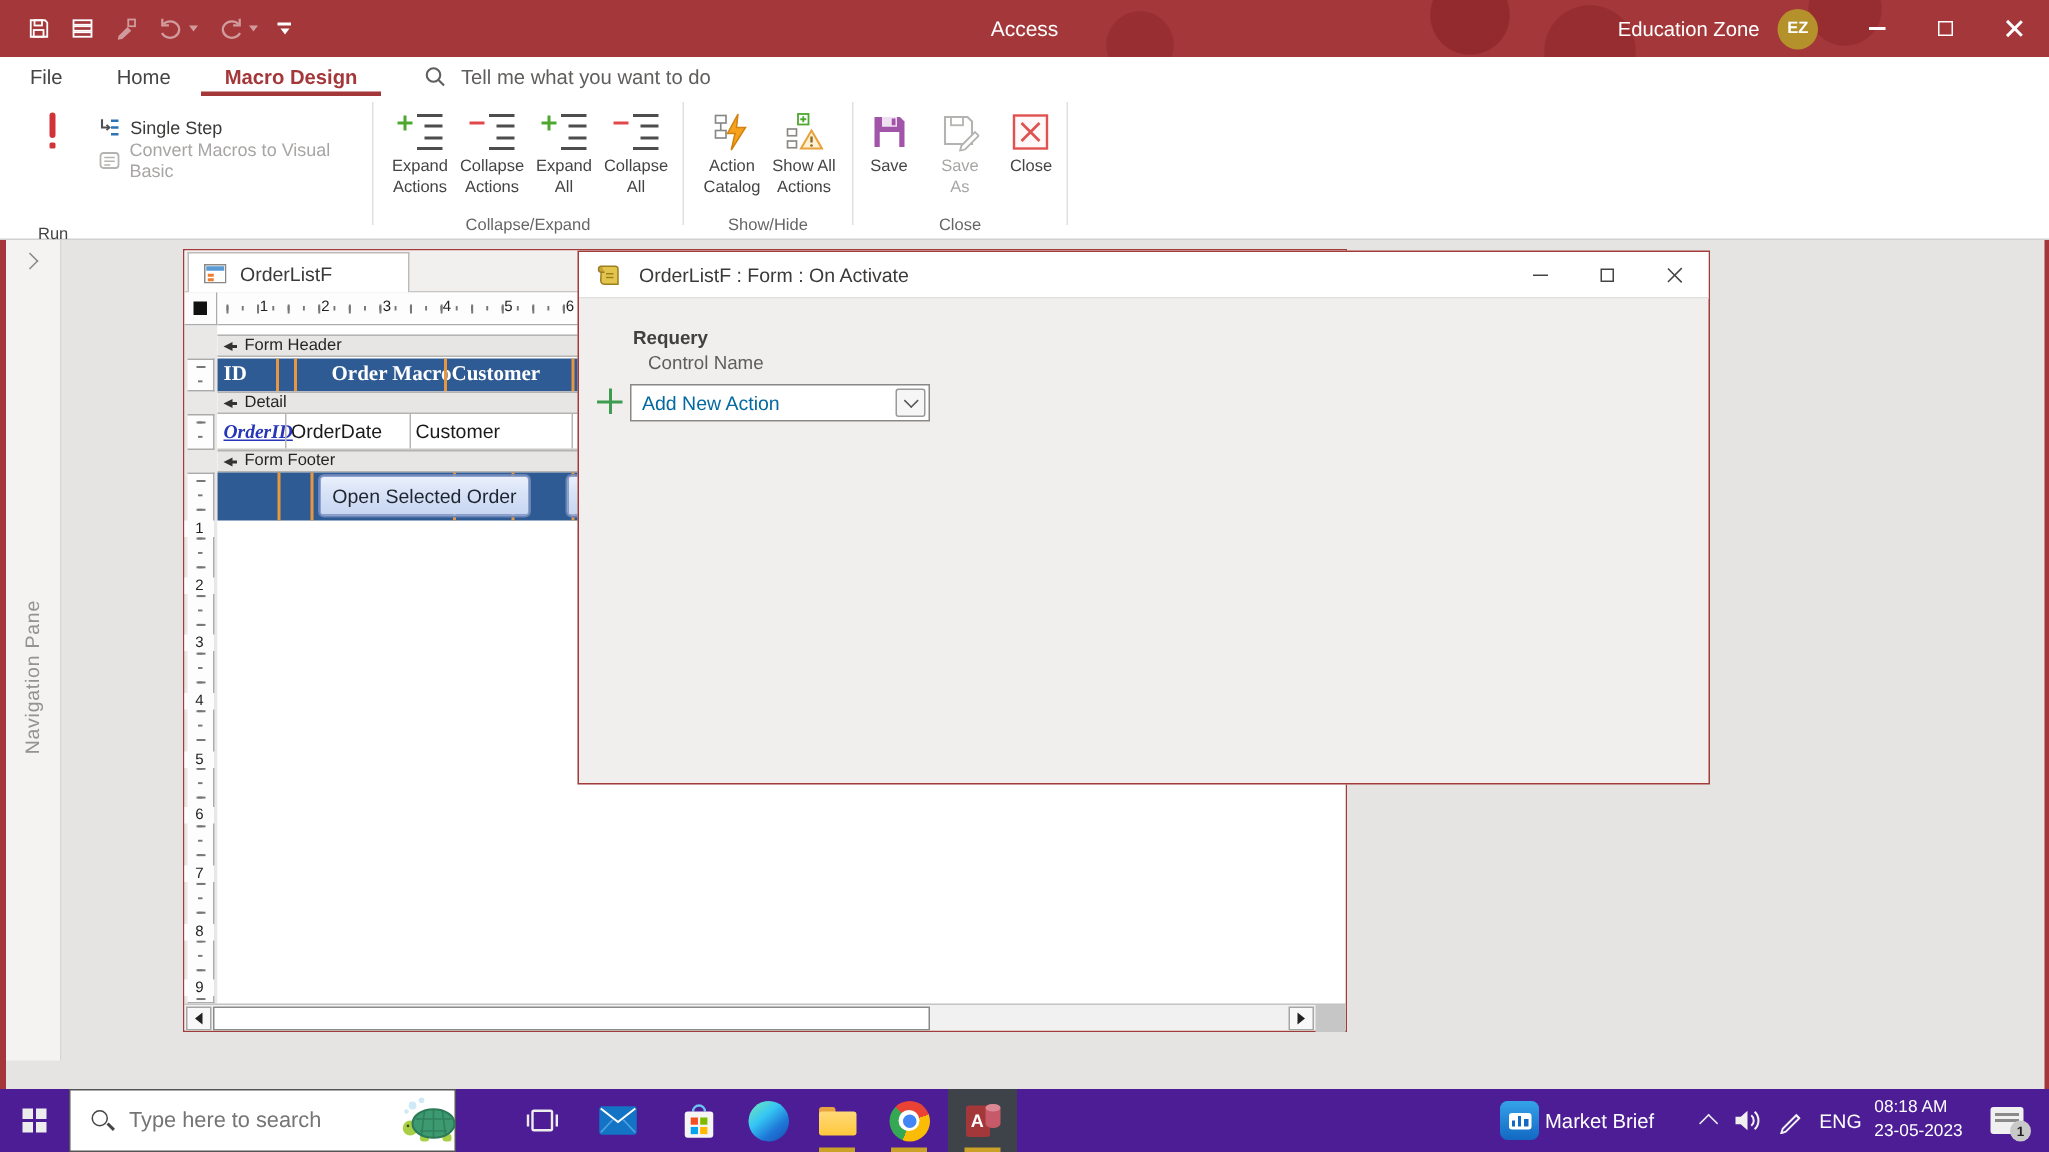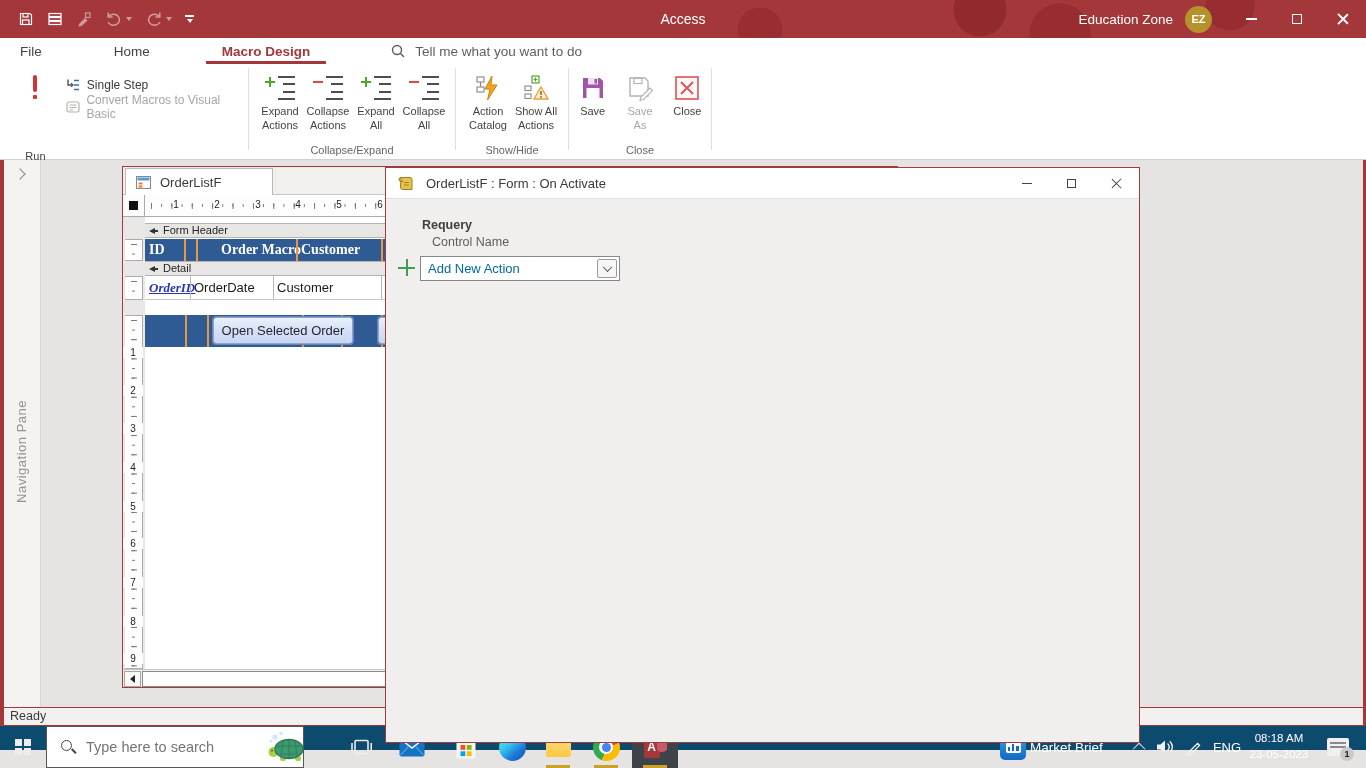--- a/index.html
+++ b/index.html
@@ -24,21 +24,21 @@
   .account-name { font-size:13.5px; margin-right:12px; }
   .avatar { width:27px; height:27px; border-radius:50%; background:#B5912C; color:#fff; font-size:11px; font-weight:bold; display:flex; align-items:center; justify-content:center; margin-right:16px; }
   .wbtn { width:46px; height:38px; display:flex; align-items:center; justify-content:center; cursor:default; }
   .wbtn .bar { width:11px; height:1.5px; background:#fff; }
   .wbtn .box { width:10px; height:10px; border:1.5px solid #fff; }
   .xglyph { position:relative; width:12px; height:12px; }
   .xglyph::before,.xglyph::after { content:""; position:absolute; left:5px; top:-1px; width:1.6px; height:14px; background:#fff; }
   .xglyph::before { transform:rotate(45deg); } .xglyph::after { transform:rotate(-45deg); }
 
   
-  .tabrow { position:absolute; left:0; top:38px; width:1366px; height:26px; background:#fff; display:flex; align-items:flex-end;gap:36px; }
+  .tabrow { position:absolute; left:0; top:38px; width:1366px; height:26px; background:#fff; display:flex; align-items:flex-end; }
   .rtab { font-size:13.5px; color:#444; padding:4px 16px 5px 16px; margin-left:4px; }
   .rtab.active { color:#A4373A; font-weight:bold; border-bottom:3px solid #A4373A; padding-bottom:2px; }
   .tellme { display:flex; align-items:center; gap:9px; margin-left:28px; padding-bottom:5px; color:#605E5C; font-size:13.5px; }
 
   
   .ribbon { position:absolute; left:0; top:64px; width:1366px; height:96px; background:#fff; border-bottom:1px solid #D2D0CE; display:flex; }
   .rgroup { display:flex; flex-direction:column; height:95px; }
   .rg-body { display:flex; flex:1; align-items:flex-start; padding-top:6px; }
   .rg-label { text-align:center; font-size:11px; color:#666; padding-bottom:3px; }
   .rsep { width:1px; height:82px; background:#E1DFDD; margin-top:4px; }
@@ -101,21 +101,21 @@
   .orderid { font-family:"Liberation Serif", serif; font-weight:bold; font-style:italic; text-decoration:underline; color:#2636B8; }
   .ac-btn { position:absolute; background:linear-gradient(180deg,#EAF0FC 0%,#D7E2F6 45%,#C8D6F2 100%); border:1px solid #8FA3CC; box-shadow:0 0 0 1px #6B84B8; border-radius:3px; font-size:13px; color:#1F2430; display:flex; align-items:center; justify-content:center; overflow:hidden; }
   .hscroll { position:absolute; left:0; top:502px; width:774px; height:18px; background:#F1F1F1; border-top:1px solid #C6C4C2; }
   .sbtn { position:absolute; top:1px; width:17px; height:16px; background:#F8F8F8; border:1px solid #A6A6A6; display:flex; align-items:center; justify-content:center; }
   .tri-l { width:0; height:0; border-top:4px solid transparent; border-bottom:4px solid transparent; border-right:5px solid #222; }
   .tri-r { width:0; height:0; border-top:4px solid transparent; border-bottom:4px solid transparent; border-left:5px solid #222; }
   .sthumb { position:absolute; top:1px; left:19px; width:478px; height:16px; background:#FFFFFF; border:1px solid #8A8A8A; }
   .sfill { position:absolute; top:0; right:0; width:20px; height:18px; background:#C6C6C6; }
 
   
-  .macrowin { position:absolute; left:385px; top:7px; width:755px; height:576px; background:#F0EFED; border:1px solid #A23C3A; z-index:5; }
+  .macrowin { position:absolute; left:385px; top:7px; width:755px; height:356px; background:#F0EFED; border:1px solid #A23C3A; z-index:5; }
   .mw-title { position:absolute; left:0; top:0; width:753px; height:31px; background:#fff; border-bottom:1px solid #E1DFDD; display:flex; align-items:center; }
   .mw-title .ttl { font-size:13px; color:#3B3A39; margin-left:12px; }
   .mw-btns { position:absolute; right:0; top:0; height:31px; display:flex; }
   .mwbtn { width:45px; height:31px; display:flex; align-items:center; justify-content:center; }
   .mwbtn .bar { width:10px; height:1.4px; background:#444; }
   .mwbtn .box { width:9px; height:9px; border:1.4px solid #444; }
   .mw-x { position:relative; width:11px; height:11px; }
   .mw-x::before,.mw-x::after { content:""; position:absolute; left:5px; top:-1px; width:1.4px; height:13px; background:#444; }
   .mw-x::before { transform:rotate(45deg);} .mw-x::after { transform:rotate(-45deg);}
   .mb-action { position:absolute; left:36px; top:50px; font-size:12.5px; font-weight:bold; color:#404040; }
@@ -125,21 +125,21 @@
   .plus-green::after { content:""; position:absolute; left:8px; top:0; width:1.6px; height:17px; background:#3E9B4F; }
   .combo { position:absolute; left:34px; top:88px; width:200px; height:25px; background:#fff; border:1px solid #8A8886; }
   .combo .val { position:absolute; left:7px; top:0; line-height:23px; font-size:13px; color:#0369a1; }
   .combo .dd { position:absolute; right:2px; top:2px; width:20px; height:19px; background:#F6F6F6; border:1px solid #9A9A9A; border-radius:2px; display:flex; align-items:center; justify-content:center; }
   .chevd { width:7px; height:7px; border-right:1.5px solid #555; border-bottom:1.5px solid #555; transform:rotate(45deg) translate(-1px,-1px); }
 
   
   .statusbar { position:absolute; left:0; top:707px; width:1366px; height:19px; background:#F2F1F0; border-top:1px solid #A4373A; border-bottom:1px solid #A4373A; font-size:12.5px; color:#3B3A39; line-height:17px; padding-left:10px; }
 
   
-  .taskbar { position:absolute; left:0; top:726px; width:1366px; height:24px; background:#0c4a6e; }
+  .taskbar { position:absolute; left:0; top:726px; width:1366px; height:42px; background:#4c1d95; }
   .tslot { position:absolute; top:0; height:42px; display:flex; align-items:center; justify-content:center; }
   .winlogo { display:grid; grid-template-columns:7.5px 7.5px; grid-template-rows:7.5px 7.5px; gap:1.5px; }
   .winlogo i { background:#EDEDED; display:block; }
   .tb-search { position:absolute; left:46px; top:0; width:258px; height:42px; background:#FFFFFF; border:1px solid #555; display:flex; align-items:center; }
   .tb-search input { border:none; outline:none; width:185px; font-size:14.5px; color:#5F5F5F; font-family:"Liberation Sans",sans-serif; background:transparent; }
   .mag { position:relative; width:16px; height:16px; margin:0 10px 0 13px; }
   .mag::before { content:""; position:absolute; left:1px; top:1px; width:9px; height:9px; border:1.7px solid #444; border-radius:50%; }
   .mag::after { content:""; position:absolute; left:10.5px; top:10.5px; width:5.5px; height:1.7px; background:#444; transform:rotate(45deg); }
   .gold-line { position:absolute; bottom:0; height:3px; background:#C9A227; }
   .access-slot { background:#3E434A; }
@@ -152,21 +152,21 @@
   .edge-icn { width:27px; height:27px; border-radius:50%; background:linear-gradient(140deg,#79E8B5 0%,#35C6F4 38%,#1E78D7 68%,#174BB4 100%); }
   .chrome-icn { position:relative; width:27px; height:27px; border-radius:50%; background:conic-gradient(from -45deg,#EA4335 0 115deg,#FBBC05 115deg 245deg,#34A853 245deg 360deg); }
   .chrome-icn::before { content:""; position:absolute; left:6.5px; top:6.5px; width:14px; height:14px; background:#fff; border-radius:50%; }
   .chrome-icn::after { content:""; position:absolute; left:9px; top:9px; width:9px; height:9px; background:#4285F4; border-radius:50%; }
   .mb-icn { width:26px; height:26px; border-radius:5px; background:linear-gradient(180deg,#35A3E8,#1268C3); display:flex; align-items:center; justify-content:center; }
   .mb-inner { width:15px; height:11px; background:#fff; border-radius:2px; display:flex; align-items:flex-end; justify-content:center; gap:1.5px; padding:2px; }
   .mb-inner i { width:3px; background:#1268C3; display:block; }
   .tb-label { color:#fff; font-size:13.5px; }
   .tray-chev { width:9px; height:9px; border-left:1.7px solid #E8E8E8; border-top:1.7px solid #E8E8E8; transform:rotate(45deg) translateY(2px); }
   .eng { color:#fff; font-size:13px; }
-  .clock { color:#fff; font-size:11.5px; line-height:1.35; text-align:center; }
+  .clock { color:#fff; font-size:11.5px; line-height:1.35; }
   .noti { position:relative; width:22px; height:18px; background:#F0F0F0; border-radius:2px; }
   .noti::before { content:""; position:absolute; left:3px; top:4px; width:16px; height:1.6px; background:#8A8A8A; box-shadow:0 4px 0 #8A8A8A; }
   .noti .badge { position:absolute; right:-5px; bottom:-5px; width:14px; height:14px; border-radius:50%; background:#C9C9C9; color:#222; font-size:9px; font-weight:bold; display:flex; align-items:center; justify-content:center; }
   svg { display:block; }
 </style>
 </head>
 <body>
 
 <div id="screen">
 
@@ -478,20 +478,24 @@
 
         <div class="det-row" style="top:59px;">
           <span class="det-txt orderid" style="left:4px;">OrderID</span>
           <span class="det-txt" style="left:49px;">OrderDate</span>
           <span class="det-txt" style="left:132px;">Customer</span>
           <span class="det-sep" style="left:45px;"></span>
           <span class="det-sep" style="left:128px;"></span>
           <span class="det-sep" style="left:236px;"></span>
         </div>
 
+        <div class="secbar" style="top:83px;">
+          <span class="sec-arrow"></span>
+          <span>Form Footer</span>
+        </div>
 
         <div class="band" style="top:98px; height:32px;">
           <span class="osep" style="left:40px;"></span>
           <span class="osep" style="left:62px;"></span>
           <span class="osep" style="left:157px;"></span>
           <span class="osep" style="left:196px;"></span>
           <span class="osep" style="left:236px;"></span>
           <div class="ac-btn" style="left:68px; top:2px; width:140px; height:27px;">
             <span>Open Selected Order</span>
           </div>
@@ -539,23 +543,20 @@
         <span class="dd">
             <span class="chevd"></span>
           </span>
       </div>
     </div>
   </div>
 
   <div class="edge-red-l"></div>
   <div class="edge-red-r"></div>
 
-  <div class="statusbar">
-    <span>Ready</span>
-  </div>
 
   <div class="taskbar">
     <div class="tslot" style="left:0; width:46px;">
       <span class="winlogo">
           <i></i>
           <i></i>
           <i></i>
           <i></i>
         </span>
     </div>

